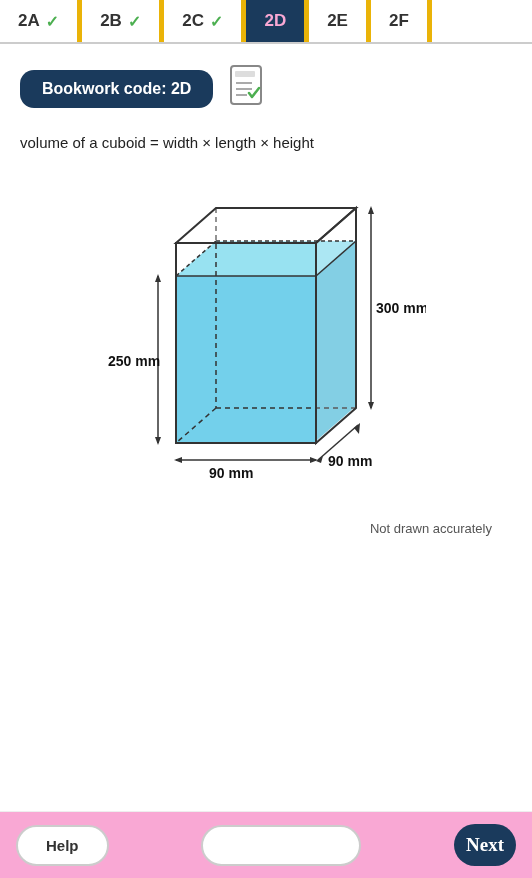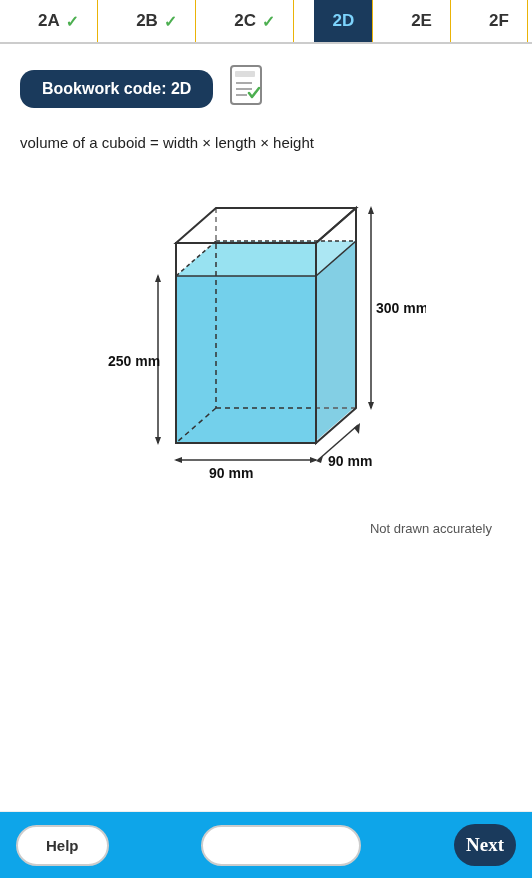--- a/index.html
+++ b/index.html
@@ -21,28 +21,27 @@
       border-bottom: 2px solid #ccc;
     }
     .tab {
       display: flex;
       align-items: center;
       justify-content: center;
       padding: 0 18px;
       font-size: 17px;
       font-weight: 600;
       cursor: pointer;
-      border-right: 1px solid #eab308;
+      border-right: 5px solid #eab308;
       gap: 6px;
       color: #333;
-      margin-left: 20px;
     }
     .tab.active {
       background: #1a3a5c;
-      color: #7dd3fc;
+      color: #f9a8d4;
     }
     .tab .check {
       color: #4caf50;
       font-size: 16px;
     }
 
     
     .main-content {
       padding: 20px 20px 16px 20px;
     }
@@ -109,21 +108,21 @@
     .bottom-bar {
       position: absolute;
       bottom: 0;
       left: 0;
       right: 0;
       display: flex;
       align-items: center;
       justify-content: space-between;
       padding: 12px 16px;
       border-top: 1px solid #eee;
-      background: #0ea5e9;
+      background: #f9a8d4;
     }
     .btn-help {
       background: #fff;
       border: 2px solid #ccc;
       border-radius: 24px;
       padding: 10px 28px;
       font-size: 15px;
       font-weight: 600;
       color: #333;
       cursor: pointer;

